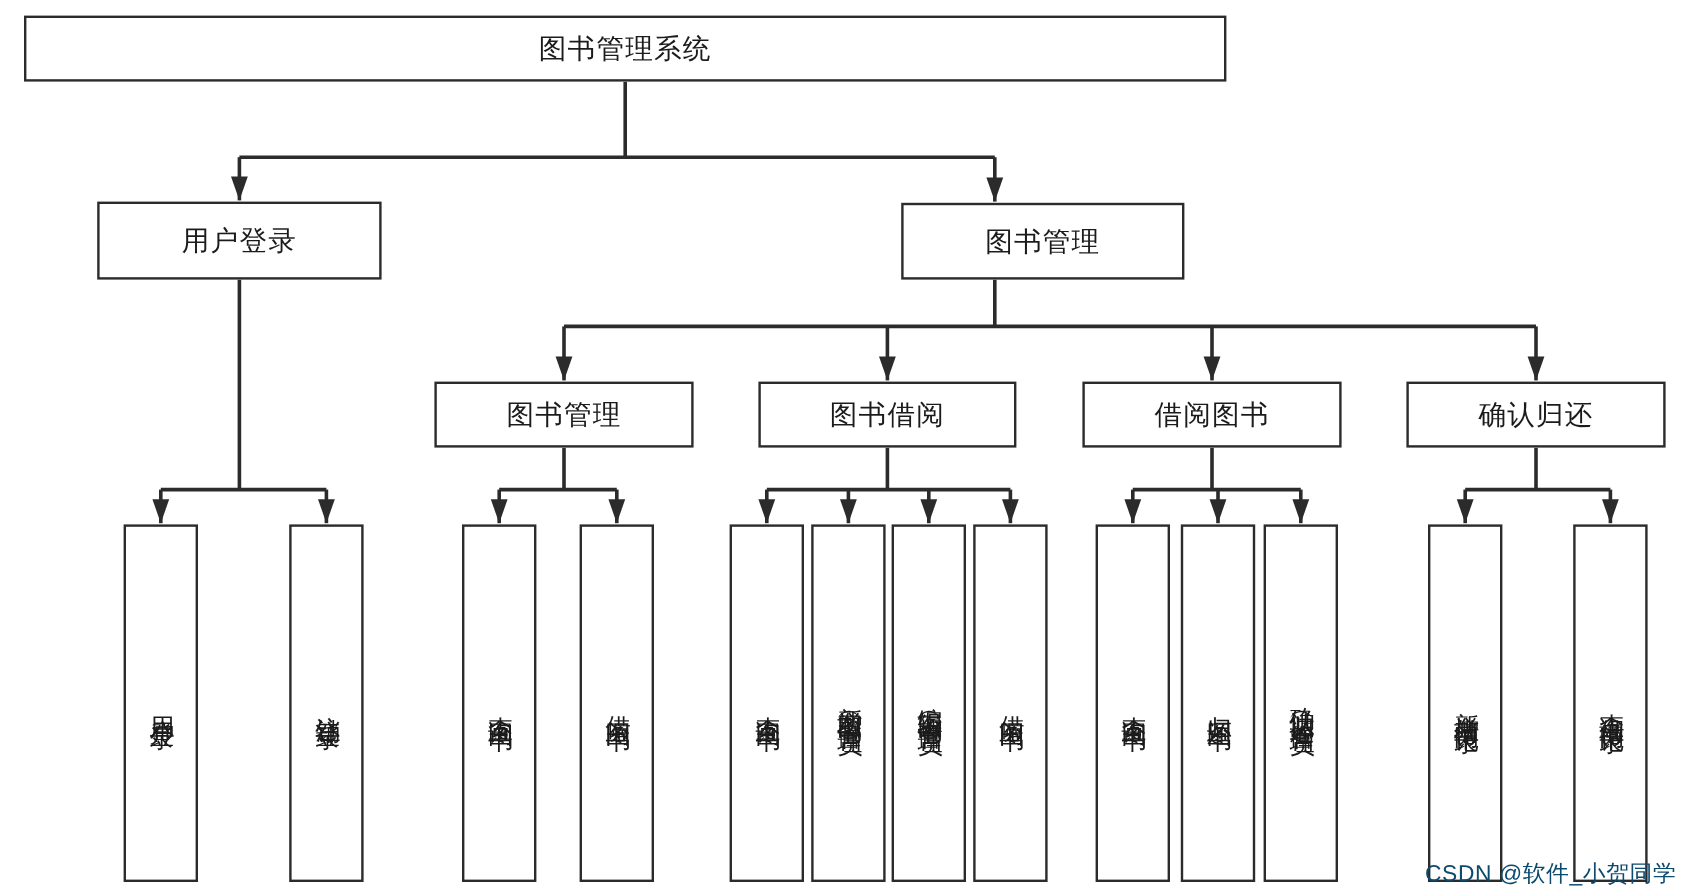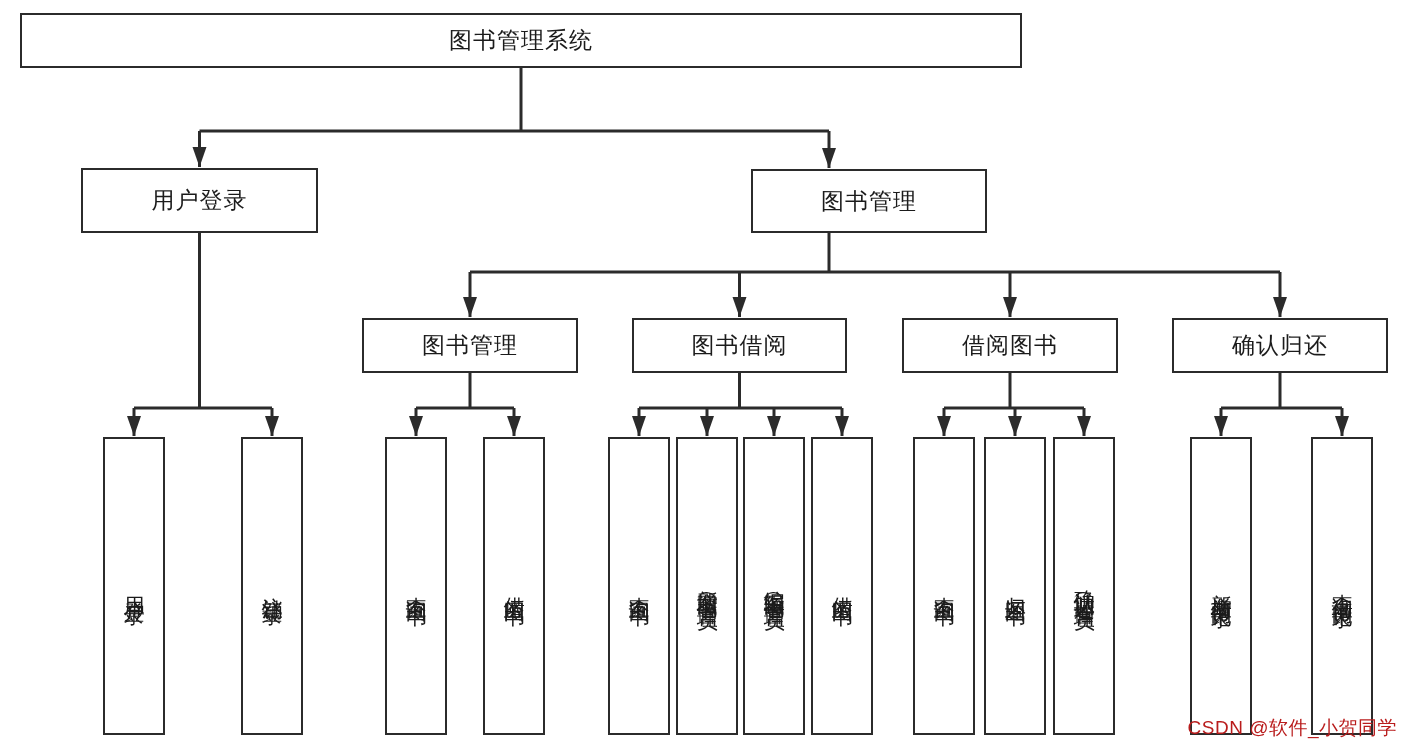--- a/index.html
+++ b/index.html
@@ -39,21 +39,21 @@
     line-height:1.06;
     letter-spacing:3px;
     white-space:nowrap;
     display:block;
   }
   .wm{
     position:absolute;
     right:8px;
     bottom:6px;
     font-size:19px;
-    color:#b91c1c;
+    color:#0c4a6e;
     letter-spacing:0.5px;
     white-space:nowrap;
     pointer-events:none;
   }
 </style>
 </head>
 <body>
 
 <div id="stage">
   <svg id="edges" viewBox="0 0 1405 747">

